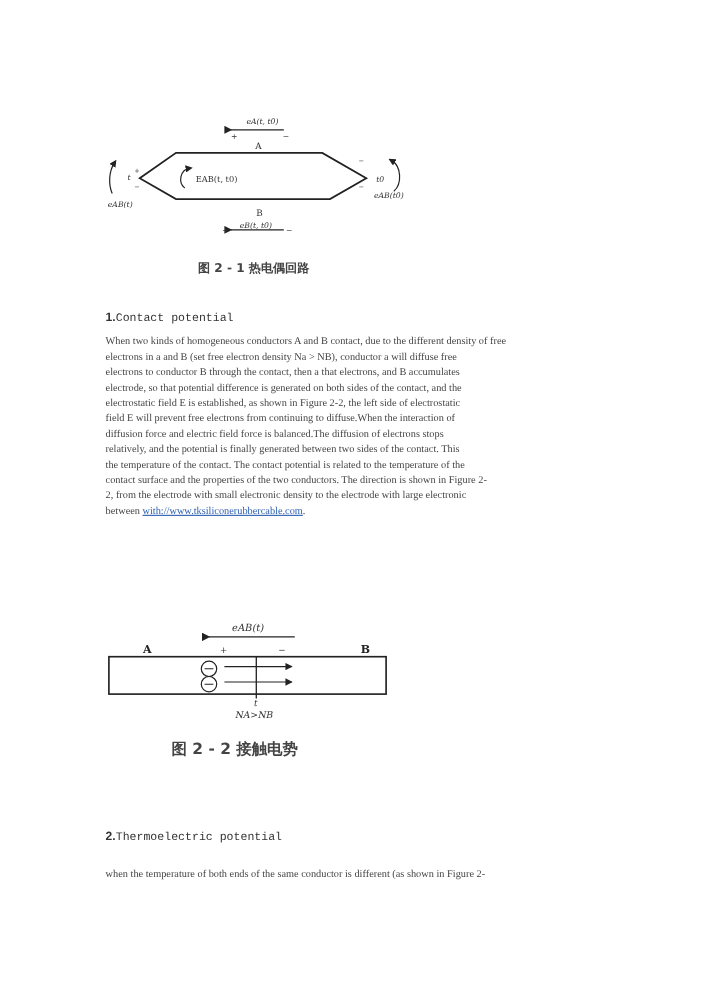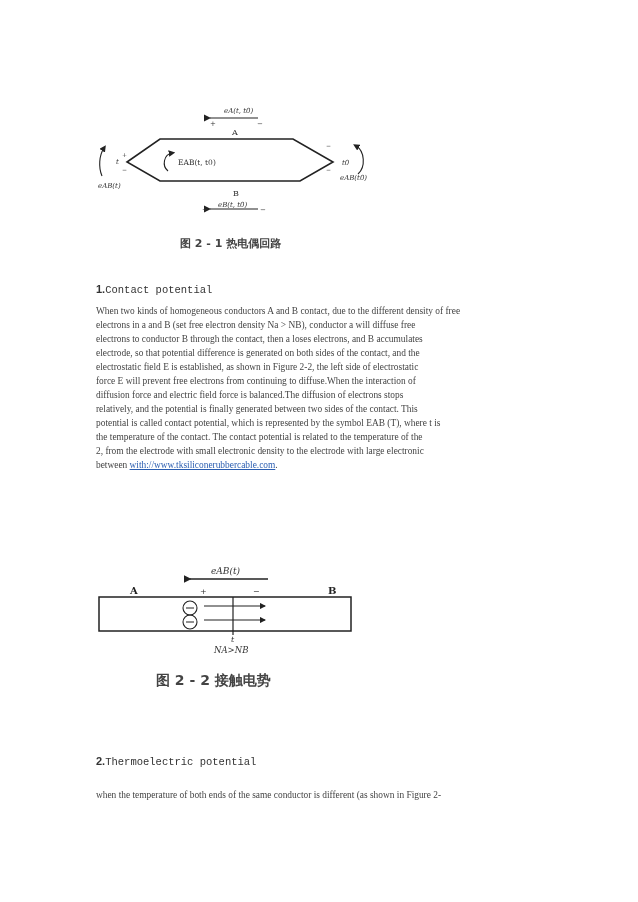--- a/index.html
+++ b/index.html
@@ -65,28 +65,28 @@
   </svg>
 </div>
 
 <div class="section-title" style="top:283px;">
   <span class="num">1.</span><span>Contact potential</span>
 </div>
 
 <div class="para" style="top:304px;">
   <div>When two kinds of homogeneous conductors A and B contact, due to the different density of free</div>
   <div>electrons in a and B (set free electron density Na &gt; NB), conductor a will diffuse free</div>
-  <div>electrons to conductor B through the contact, then a loses electrons, and B accumulates</div>
+  <div>electrons to conductor B through the contact, then a that electrons, and B accumulates</div>
   <div>electrode, so that potential difference is generated on both sides of the contact, and the</div>
   <div>electrostatic field E is established, as shown in Figure 2-2, the left side of electrostatic</div>
-  <div>force E will prevent free electrons from continuing to diffuse.When the interaction of</div>
+  <div>field E will prevent free electrons from continuing to diffuse.When the interaction of</div>
   <div>diffusion force and electric field force is balanced.The diffusion of electrons stops</div>
   <div>relatively, and the potential is finally generated between two sides of the contact. This</div>
-  <div>potential is called contact potential, which is represented by the symbol EAB (T), where t is</div>
   <div>the temperature of the contact. The contact potential is related to the temperature of the</div>
+  <div>contact surface and the properties of the two conductors. The direction is shown in Figure 2-</div>
   <div>2, from the electrode with small electronic density to the electrode with large electronic</div>
   <div><span>between </span><a href="#">with://www.tksiliconerubbercable.com</a><span>.</span></div>
 </div>
 
 <div class="fig" style="left:90px;top:555px;">
   <svg width="280" height="150" viewBox="0 0 280 150" xmlns="http://www.w3.org/2000/svg">
     <defs>
       <marker id="a2L" markerWidth="6" markerHeight="6" refX="1" refY="3" orient="auto">
         <path d="M6,0 L0,3 L6,6 z" fill="#222"></path>
       </marker>

